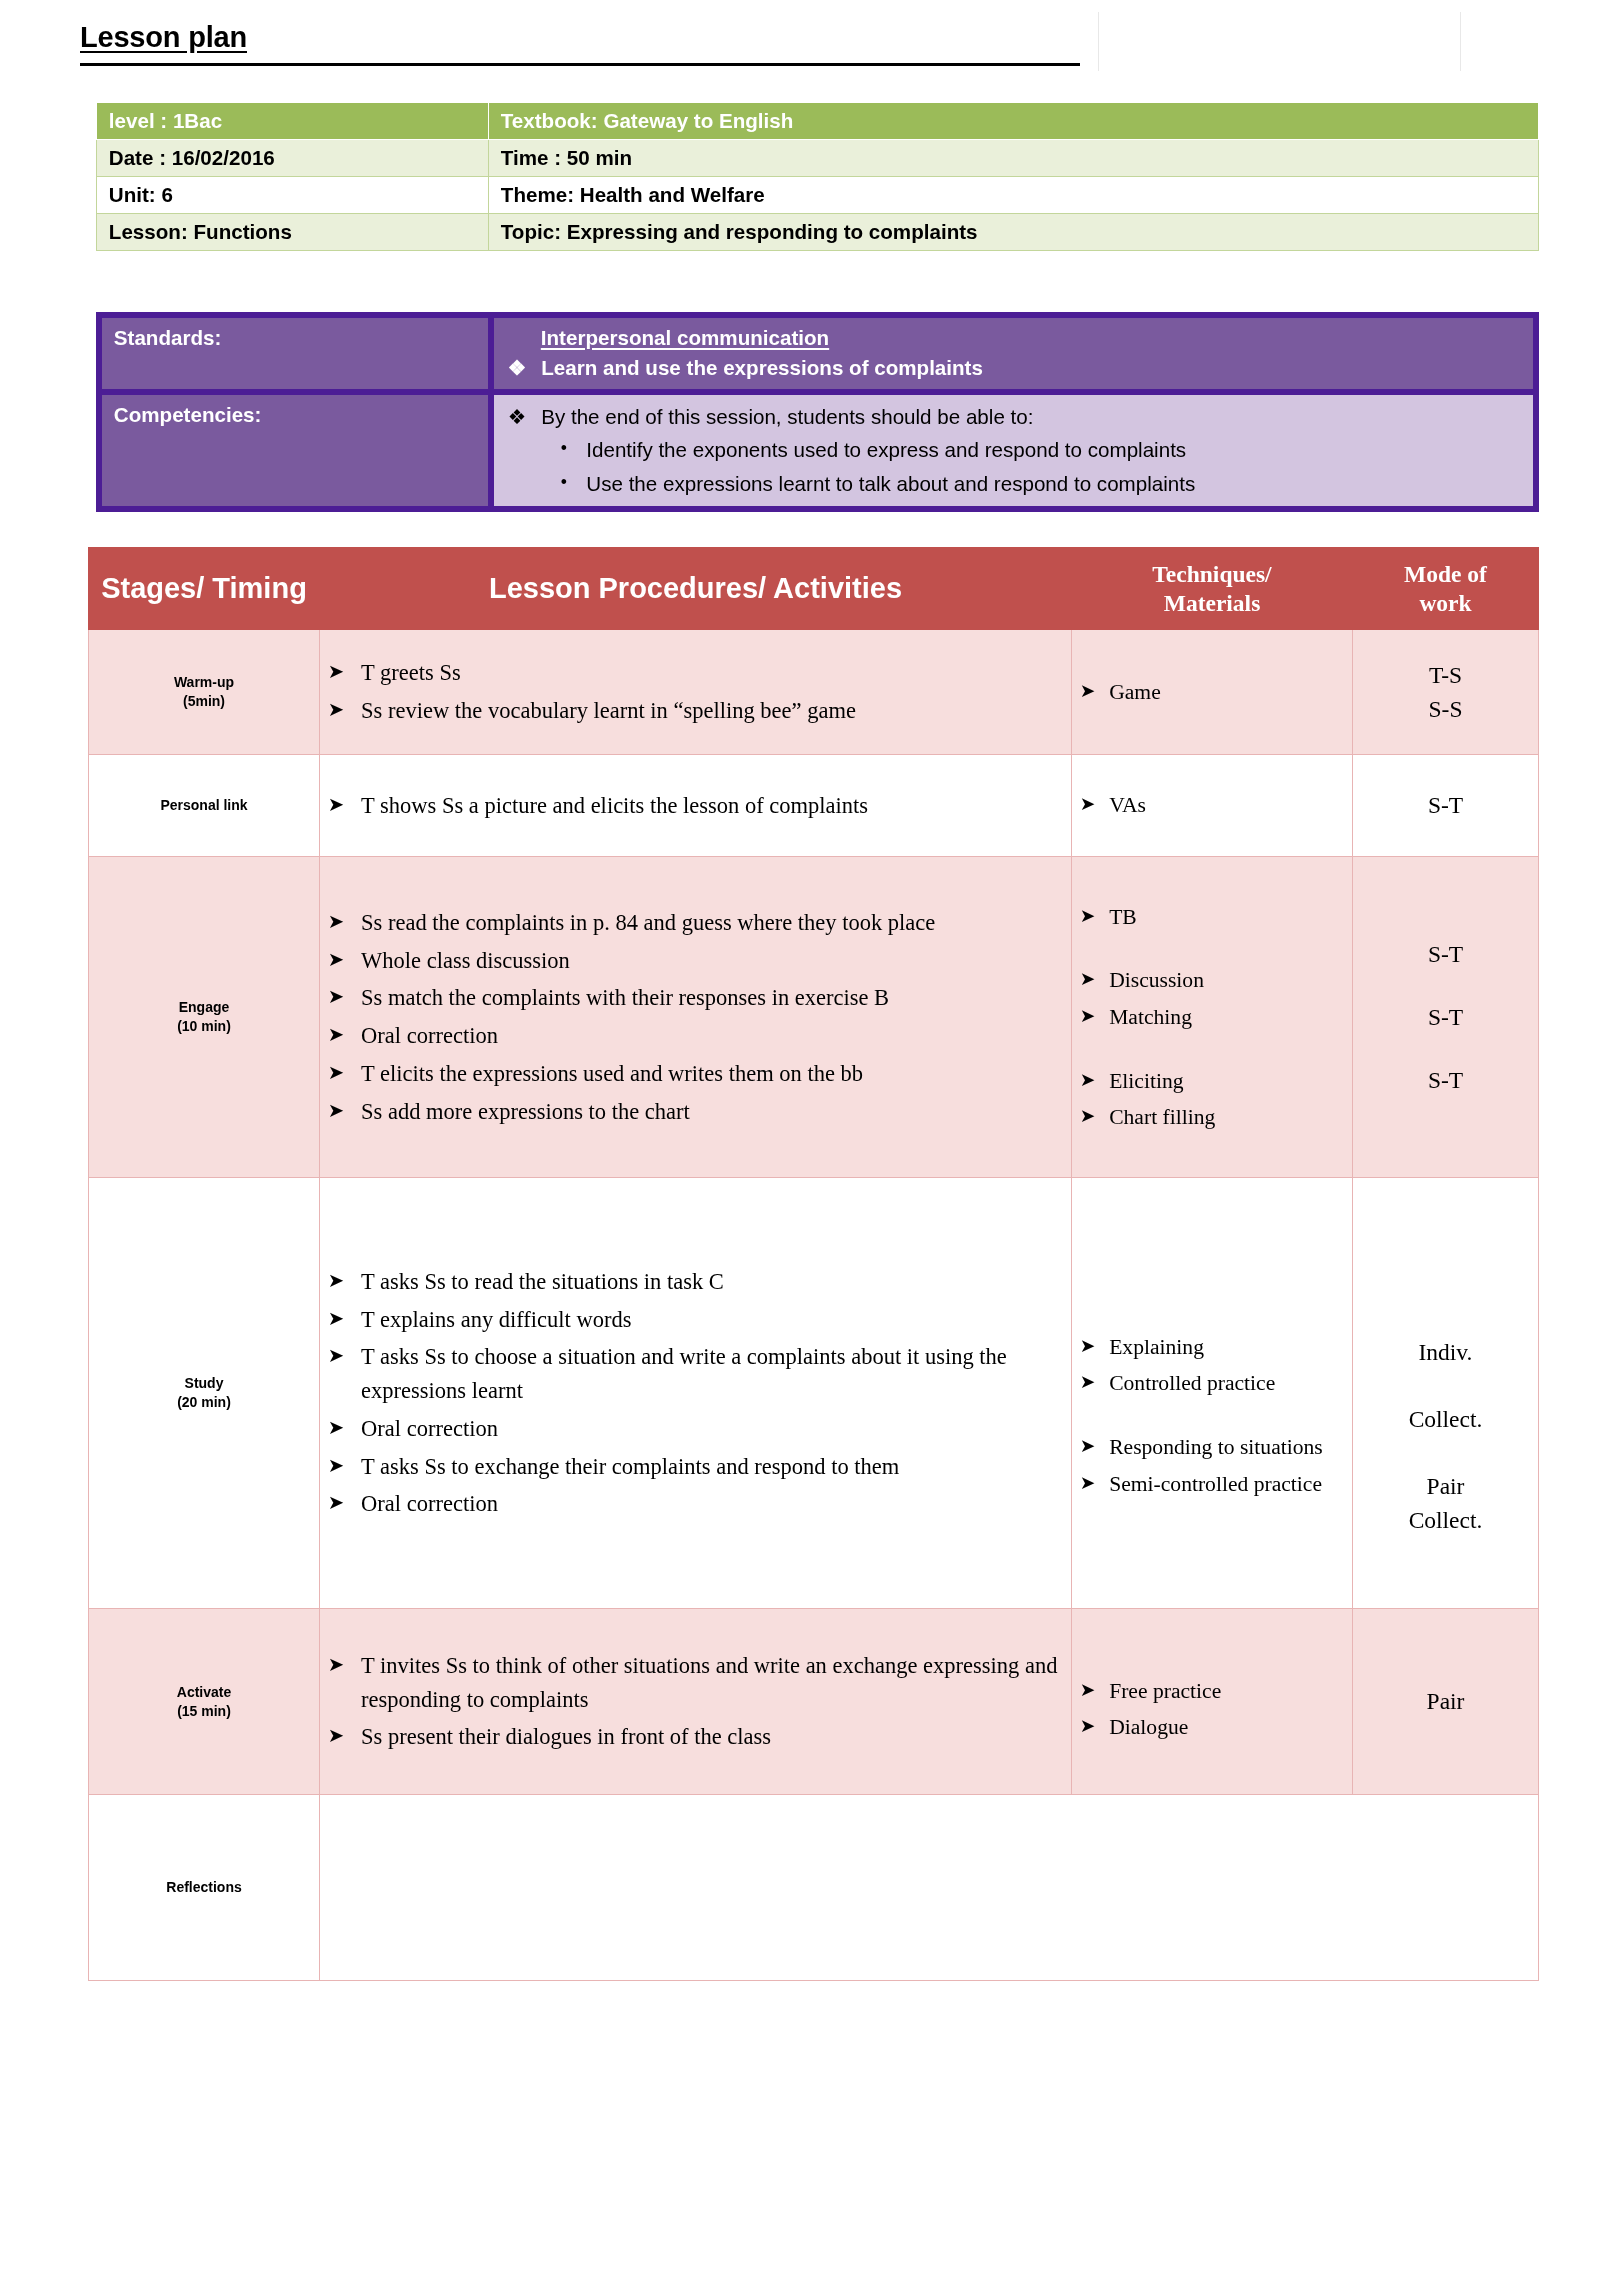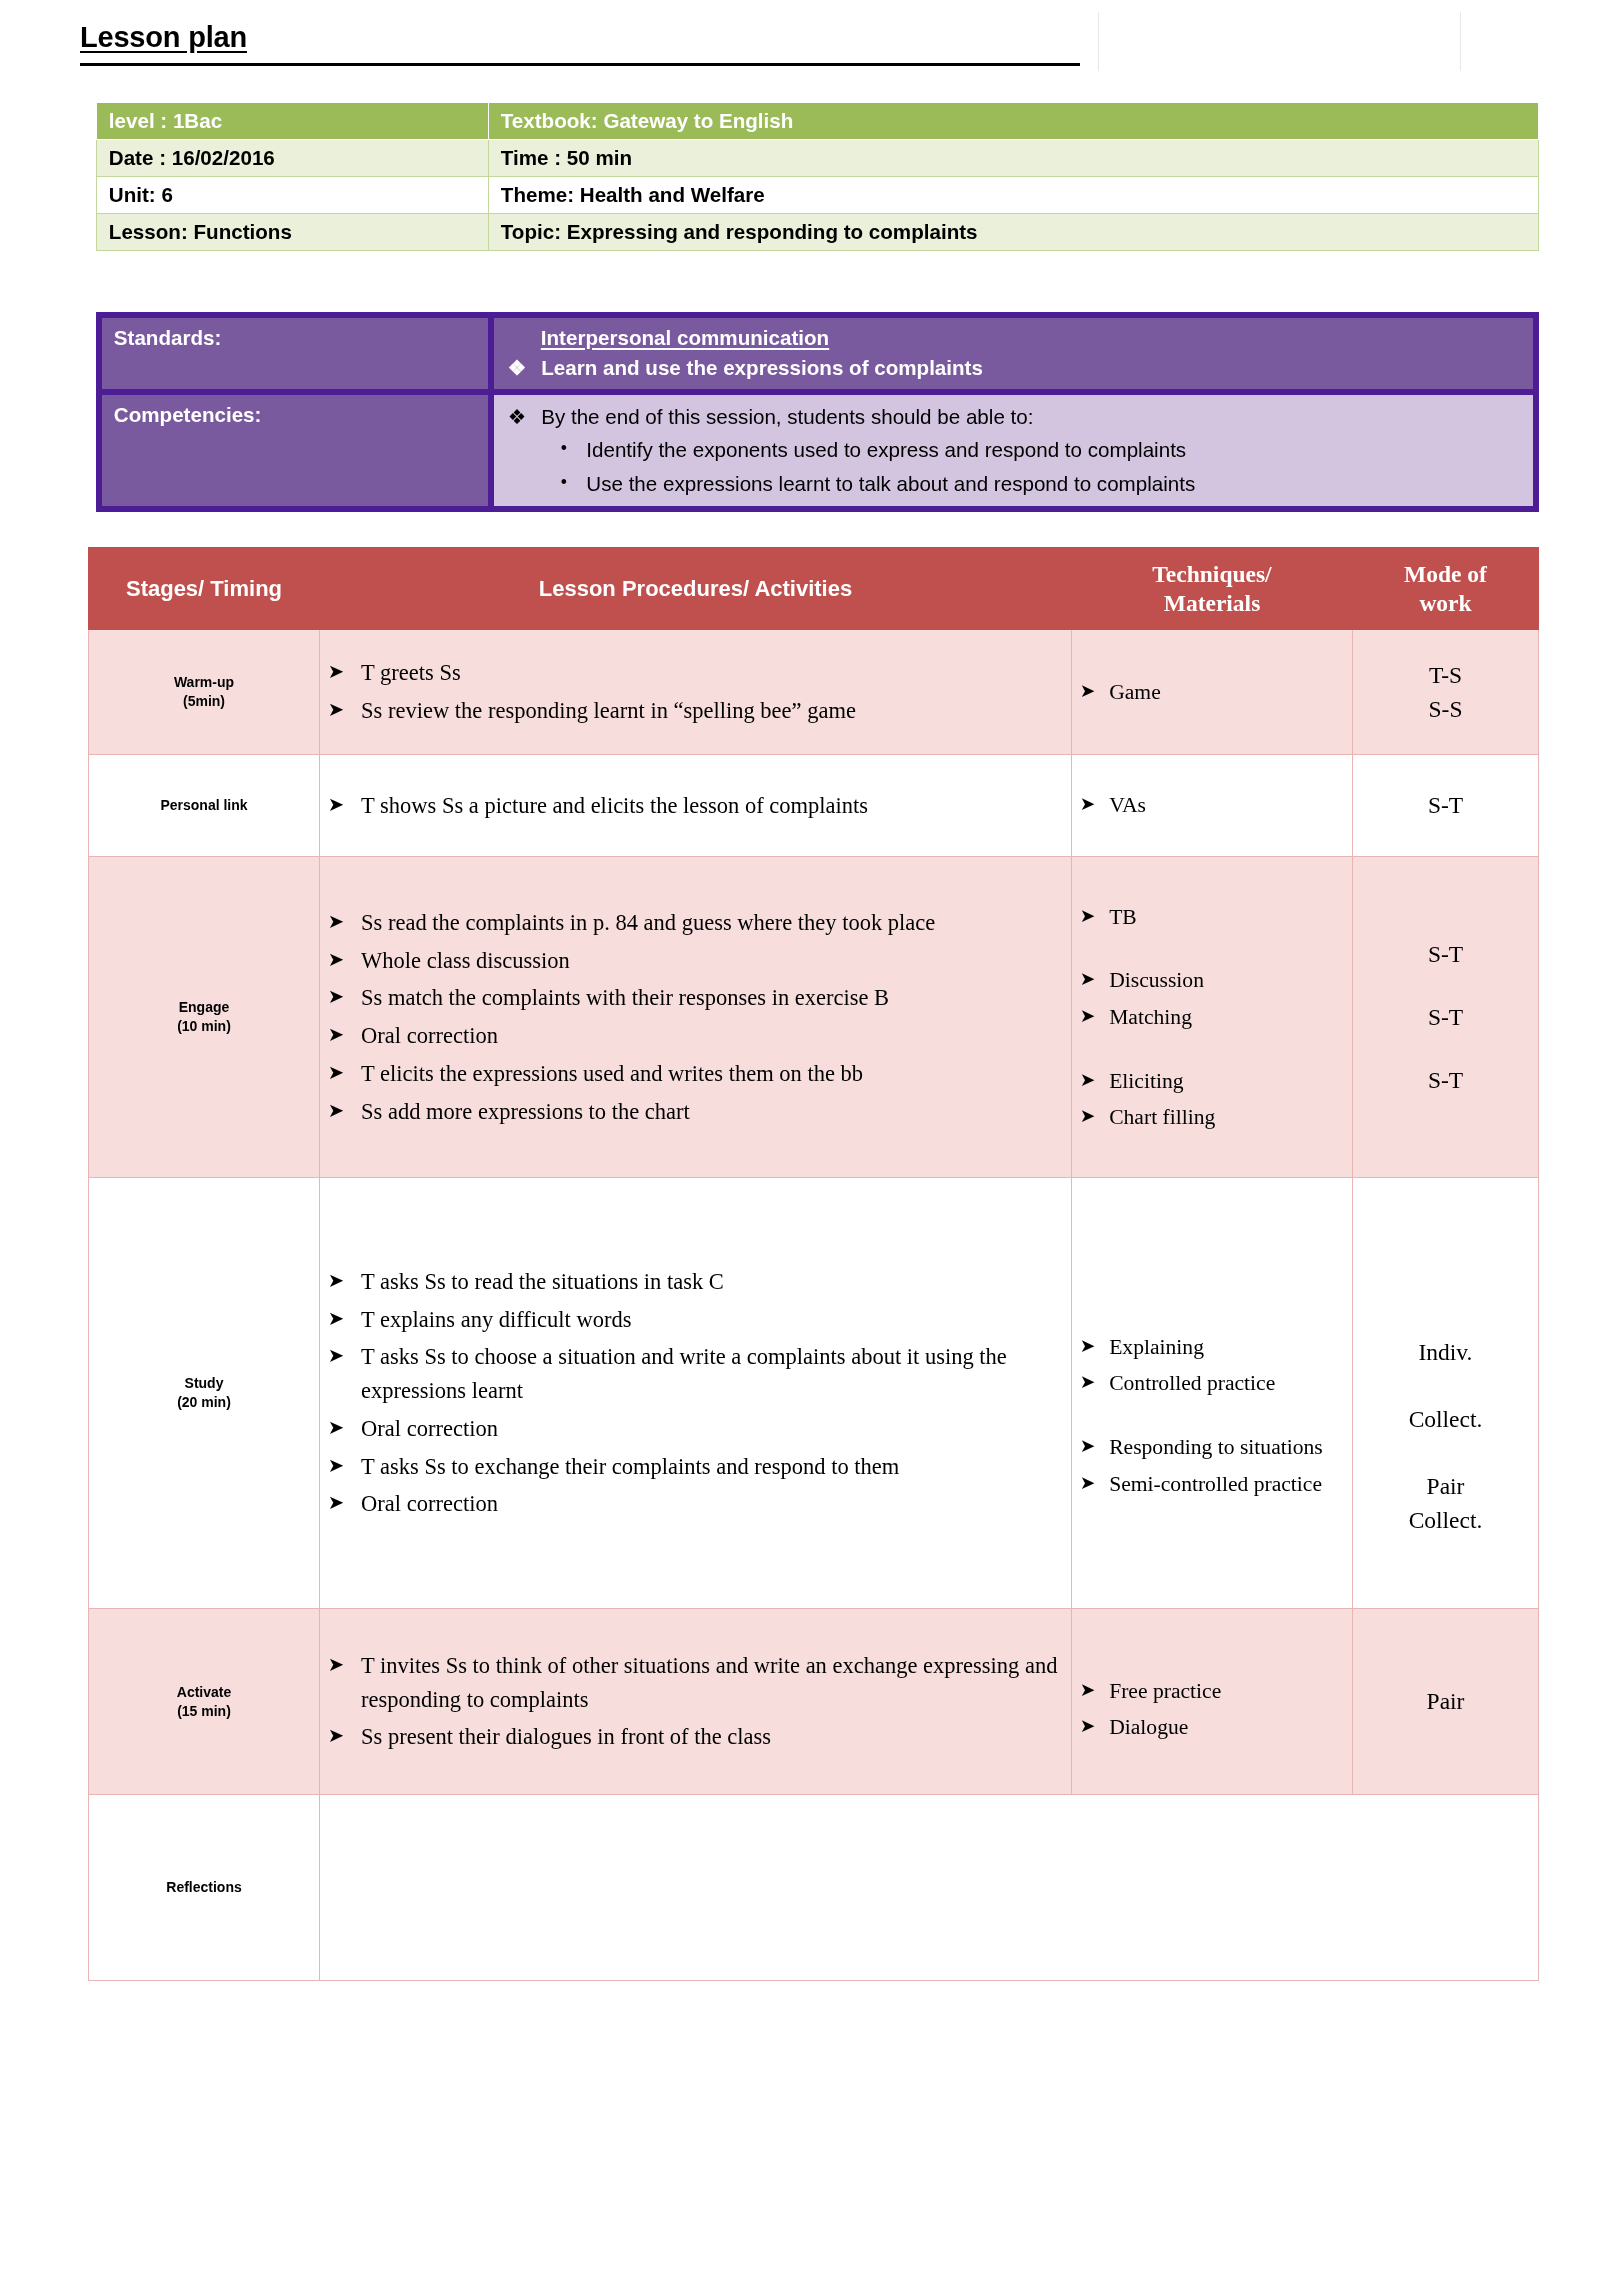--- a/index.html
+++ b/index.html
@@ -188,21 +188,21 @@
   .main-table tr.head td {
     background: #c0504d;
     color: #ffffff;
     border: 1px solid #c0504d;
     text-align: center;
     height: 82px;
     padding: 3.9px 5.9px;
   }
   .hd-sans {
     font-family: "Liberation Sans", sans-serif;
-    font-size: 22px;
+    font-size: 29px;
     font-weight: bold;
   }
   .hd-serif {
     font-family: "Liberation Serif", serif;
     font-size: 23.5px;
     font-weight: bold;
     line-height: 1.2;
   }
 
   .c-stage { width: 231px; }
@@ -368,21 +368,21 @@
           <span class="ln">(5min)</span>
         </td>
         <td class="proc-cell">
           <ul class="proc-list">
             <li>
               <span class="arw">➤</span>
               <span>T greets Ss</span>
             </li>
             <li>
               <span class="arw">➤</span>
-              <span>Ss review the responding learnt in “spelling bee” game</span>
+              <span>Ss review the vocabulary learnt in “spelling bee” game</span>
             </li>
           </ul>
         </td>
         <td style="vertical-align:middle;">
           <ul class="tech-list">
             <li>
               <span class="arw">➤</span>
               <span>Game</span>
             </li>
           </ul>

